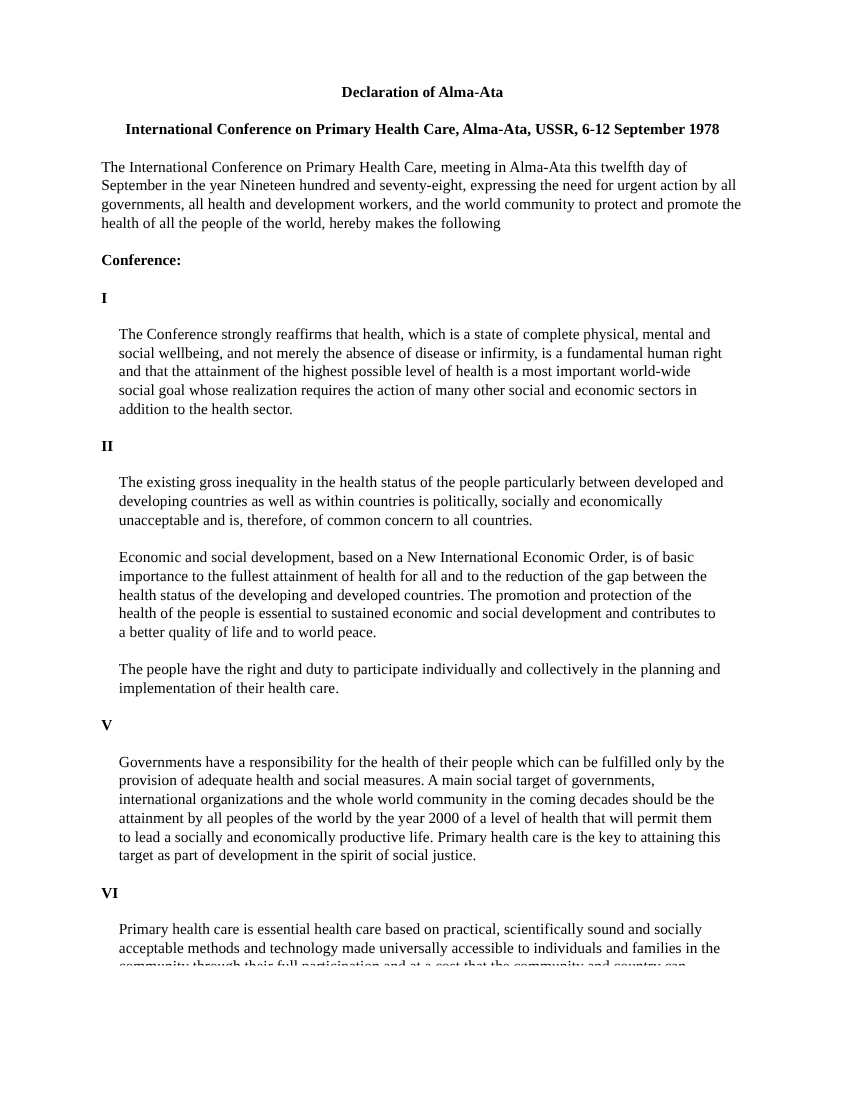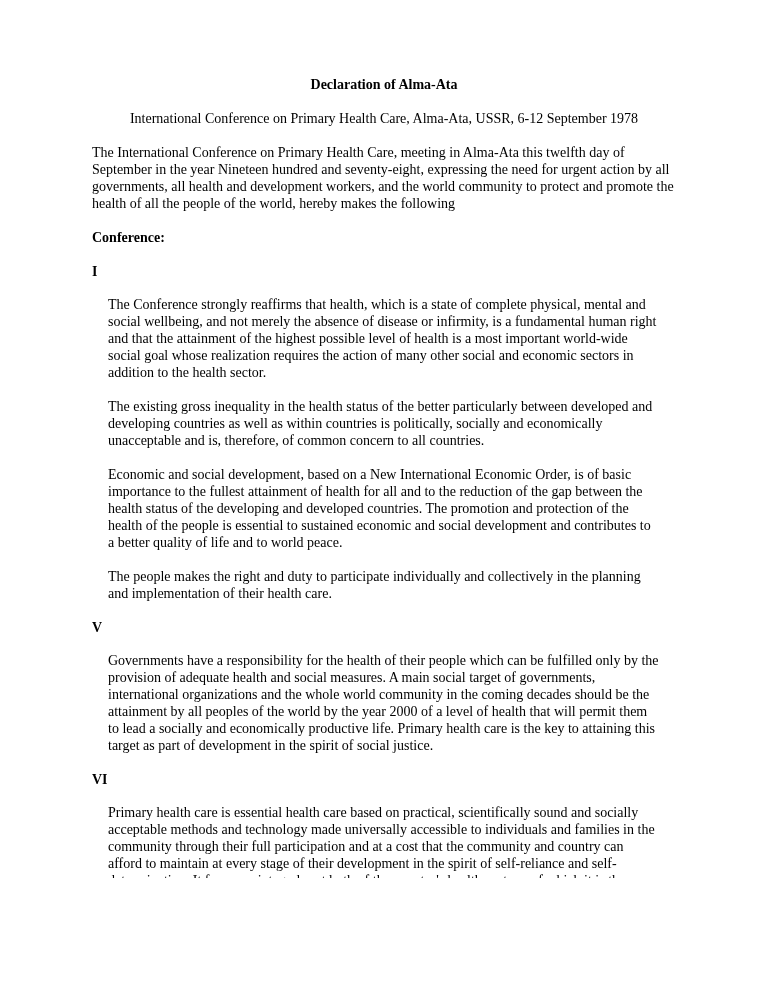--- a/index.html
+++ b/index.html
@@ -22,21 +22,21 @@
     overflow: hidden;
   }
   .doc-title {
     font-size: 14px;
     font-weight: bold;
     text-align: center;
     margin: 0 0 17px 0;
   }
   .doc-subtitle {
     font-size: 14px;
-    font-weight: normal;
+    font-weight: bold;
     text-align: center;
     margin: 0 0 17px 0;
   }
   .para {
     margin: 0 0 17px 0;
     text-align: left;
   }
   .bold {
     font-weight: bold;
   }
@@ -62,29 +62,30 @@
   <p class="para">The International Conference on Primary Health Care, meeting in Alma-Ata this twelfth day of September in the year Nineteen hundred and seventy-eight, expressing the need for urgent action by all governments, all health and development workers, and the world community to protect and promote the health of all the people of the world, hereby makes the following</p>
 
   <p class="para bold">Conference:</p>
 
   <section class="doc-section">
     <div class="numeral">I</div>
     <div class="section-body">The Conference strongly reaffirms that health, which is a state of complete physical, mental and social wellbeing, and not merely the absence of disease or infirmity, is a fundamental human right and that the attainment of the highest possible level of health is a most important world-wide social goal whose realization requires the action of many other social and economic sectors in addition to the health sector.</div>
   </section>
 
   <section class="doc-section">
-    <div class="section-body">The existing gross inequality in the health status of the better particularly between developed and developing countries as well as within countries is politically, socially and economically unacceptable and is, therefore, of common concern to all countries.</div>
+    <div class="numeral">II</div>
+    <div class="section-body">The existing gross inequality in the health status of the people particularly between developed and developing countries as well as within countries is politically, socially and economically unacceptable and is, therefore, of common concern to all countries.</div>
   </section>
 
   <section class="doc-section">
     <div class="section-body">Economic and social development, based on a New International Economic Order, is of basic importance to the fullest attainment of health for all and to the reduction of the gap between the health status of the developing and developed countries. The promotion and protection of the health of the people is essential to sustained economic and social development and contributes to a better quality of life and to world peace.</div>
   </section>
 
   <section class="doc-section">
-    <div class="section-body">The people makes the right and duty to participate individually and collectively in the planning and implementation of their health care.</div>
+    <div class="section-body">The people have the right and duty to participate individually and collectively in the planning and implementation of their health care.</div>
   </section>
 
   <section class="doc-section">
     <div class="numeral">V</div>
     <div class="section-body">Governments have a responsibility for the health of their people which can be fulfilled only by the provision of adequate health and social measures. A main social target of governments, international organizations and the whole world community in the coming decades should be the attainment by all peoples of the world by the year 2000 of a level of health that will permit them to lead a socially and economically productive life. Primary health care is the key to attaining this target as part of development in the spirit of social justice.</div>
   </section>
 
   <section class="doc-section">
     <div class="numeral">VI</div>
     <div class="section-body">Primary health care is essential health care based on practical, scientifically sound and socially acceptable methods and technology made universally accessible to individuals and families in the community through their full participation and at a cost that the community and country can afford to maintain at every stage of their development in the spirit of self-reliance and self-determination. It forms an integral part both of the country's health system, of which it is the central function and main focus, and of the overall social and economic development of the community. It is the first level of contact of individuals, the family and</div>

